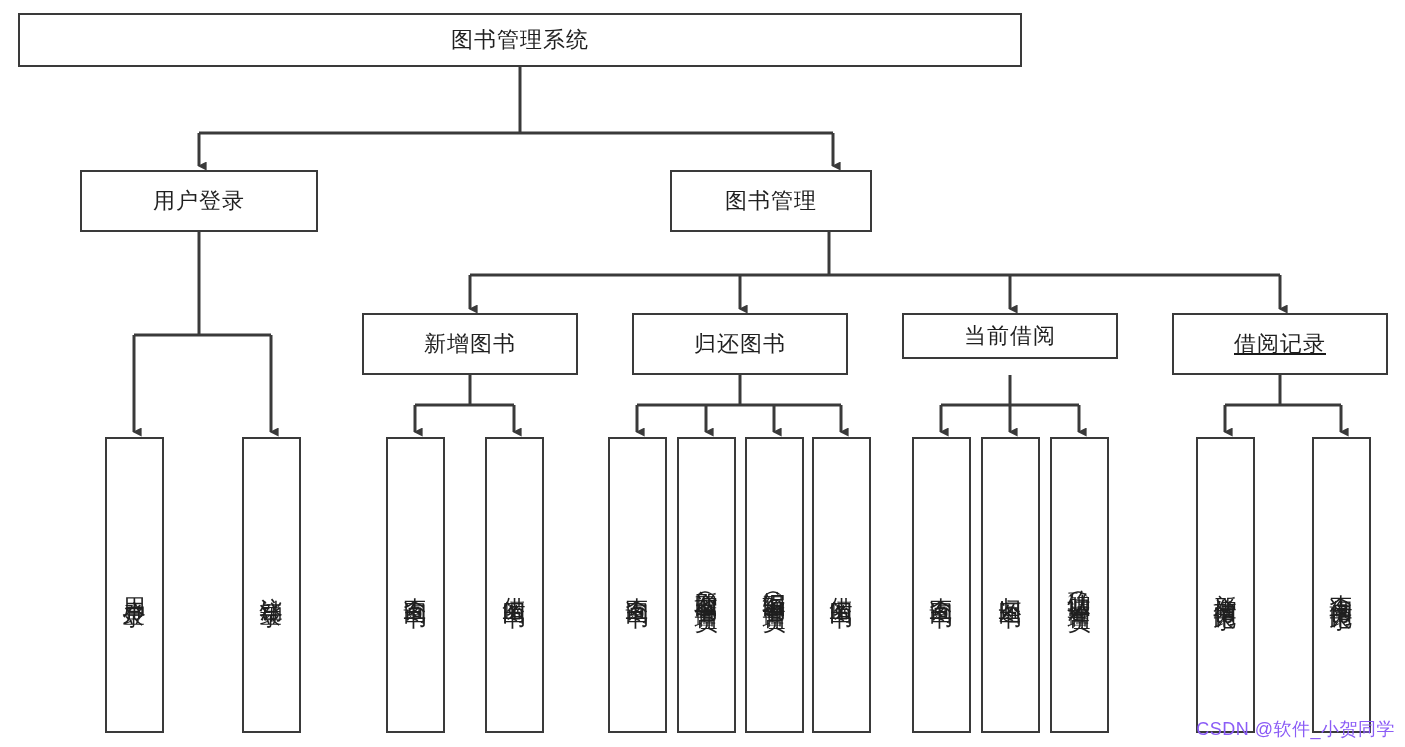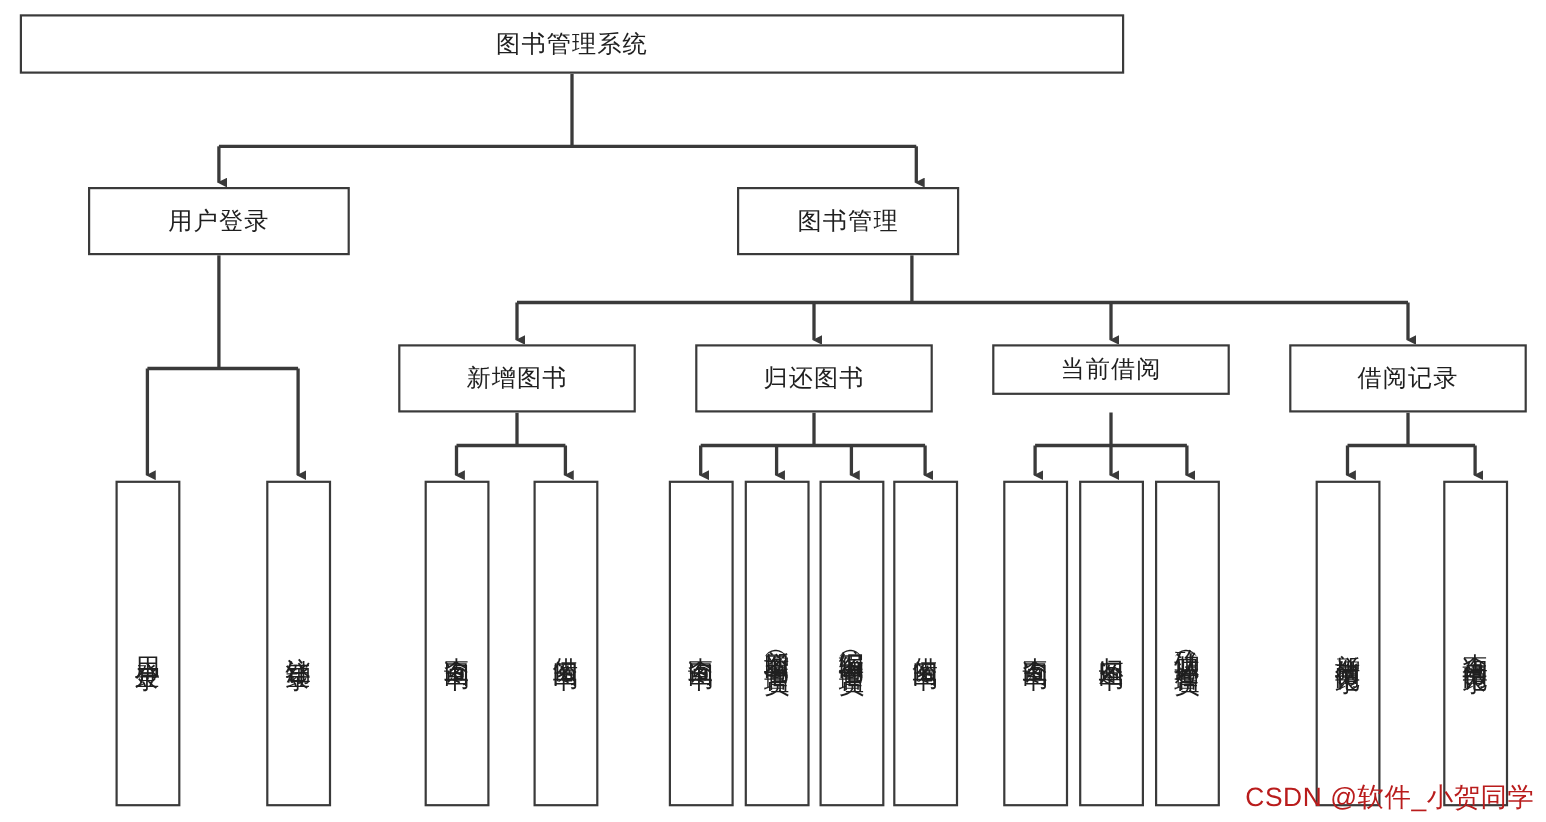--- a/index.html
+++ b/index.html
@@ -53,22 +53,22 @@
     font-size:23px;
     line-height:1.05;
     letter-spacing:3px;
     white-space:normal;
     max-height:100%;
   }
   #watermark{
     position:absolute;
     right:10px;
     bottom:6px;
-    font-size:24px;
-    color:#b91c1c;
+    font-size:18px;
+    color:#8b5cf6;
     letter-spacing:0.5px;
     z-index:5;
     white-space:nowrap;
     font-family:"Liberation Sans","DejaVu Sans",sans-serif;
   }
 </style>
 </head>
 <body>
 
 <div id="canvas">
@@ -140,21 +140,21 @@
   </div>
 
   <div class="node" style="left:632px; top:313px; width:216px; height:62px;">
     <span class="lbl">归还图书</span>
   </div>
 
   <div class="node" style="left:902px; top:313px; width:216px; height:46px;">
     <span class="lbl">当前借阅</span>
   </div>
 
-  <div class="node" style="left:1172px; top:313px; width:216px; height:62px;">
+  <div class="node" style="left:1172px; top:313px; width:216px; height:62px;text-decoration:underline;">
     <span class="lbl">借阅记录</span>
   </div>
 
   <div class="node leaf" style="left:105px; top:437px; width:59px; height:296px;">
     <span class="lbl">用户登录</span>
   </div>
 
   <div class="node leaf" style="left:242px; top:437px; width:59px; height:296px;">
     <span class="lbl">注销登录</span>
   </div>

